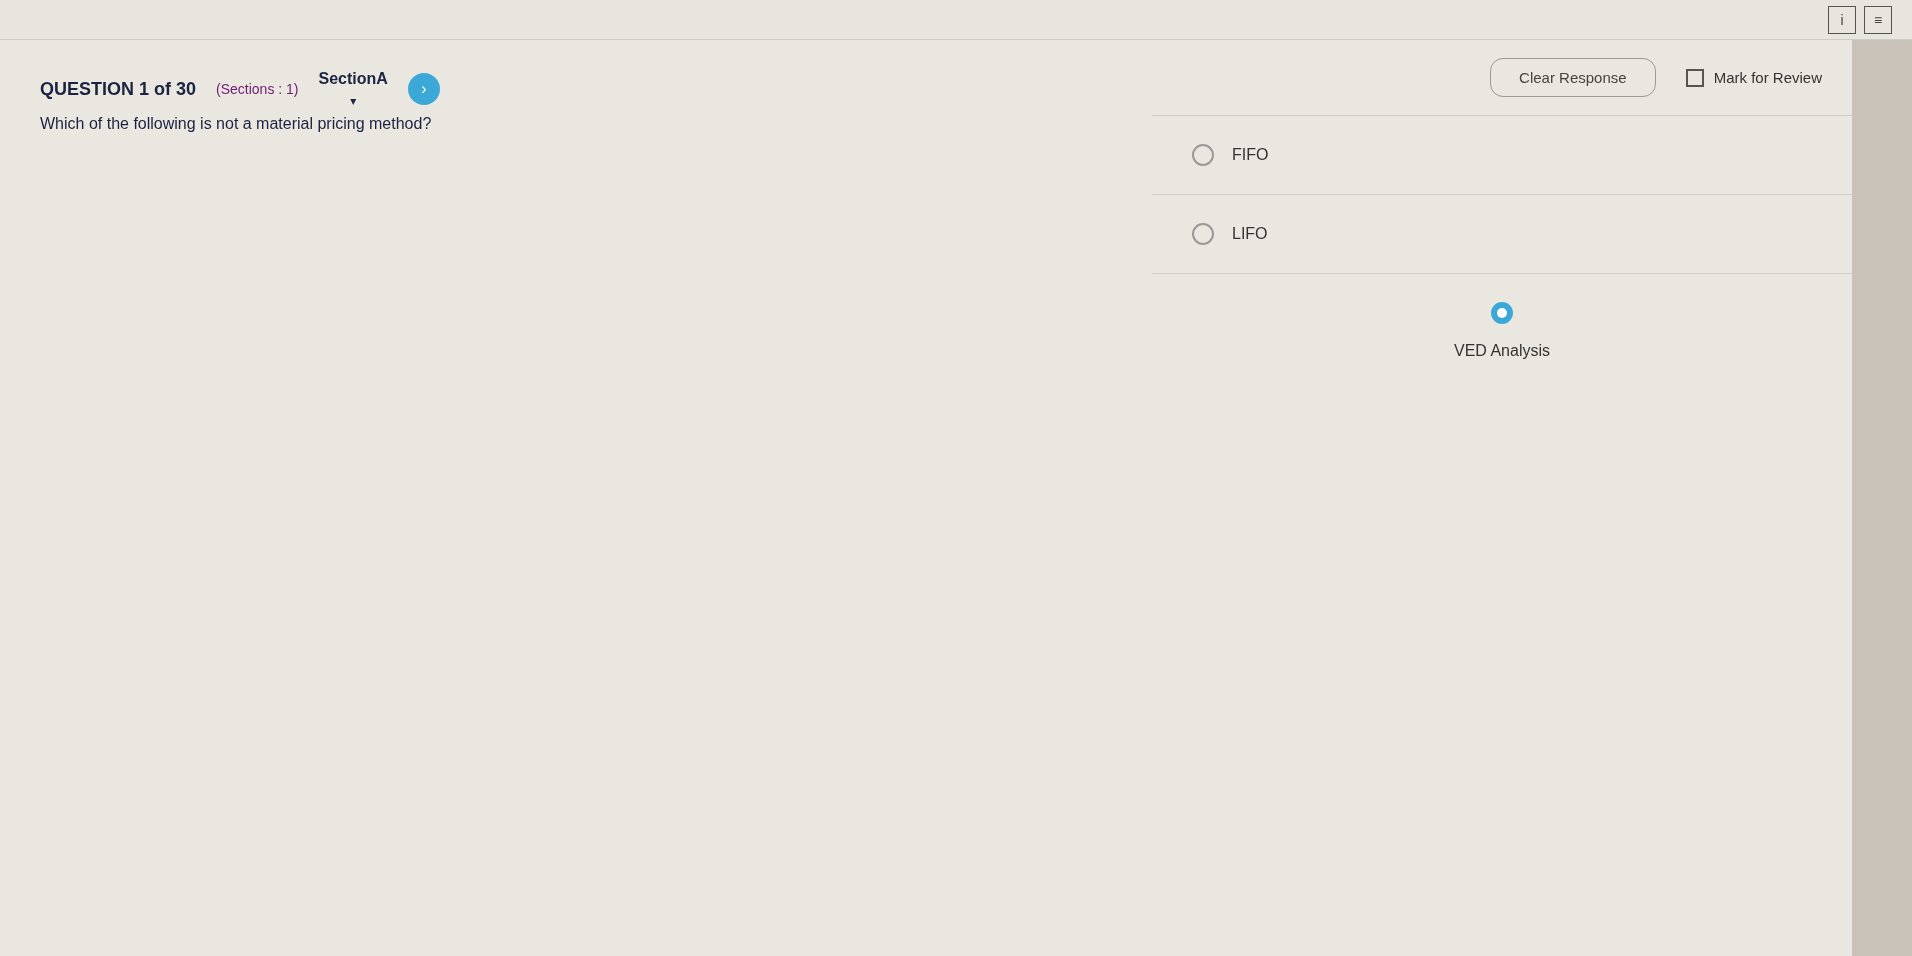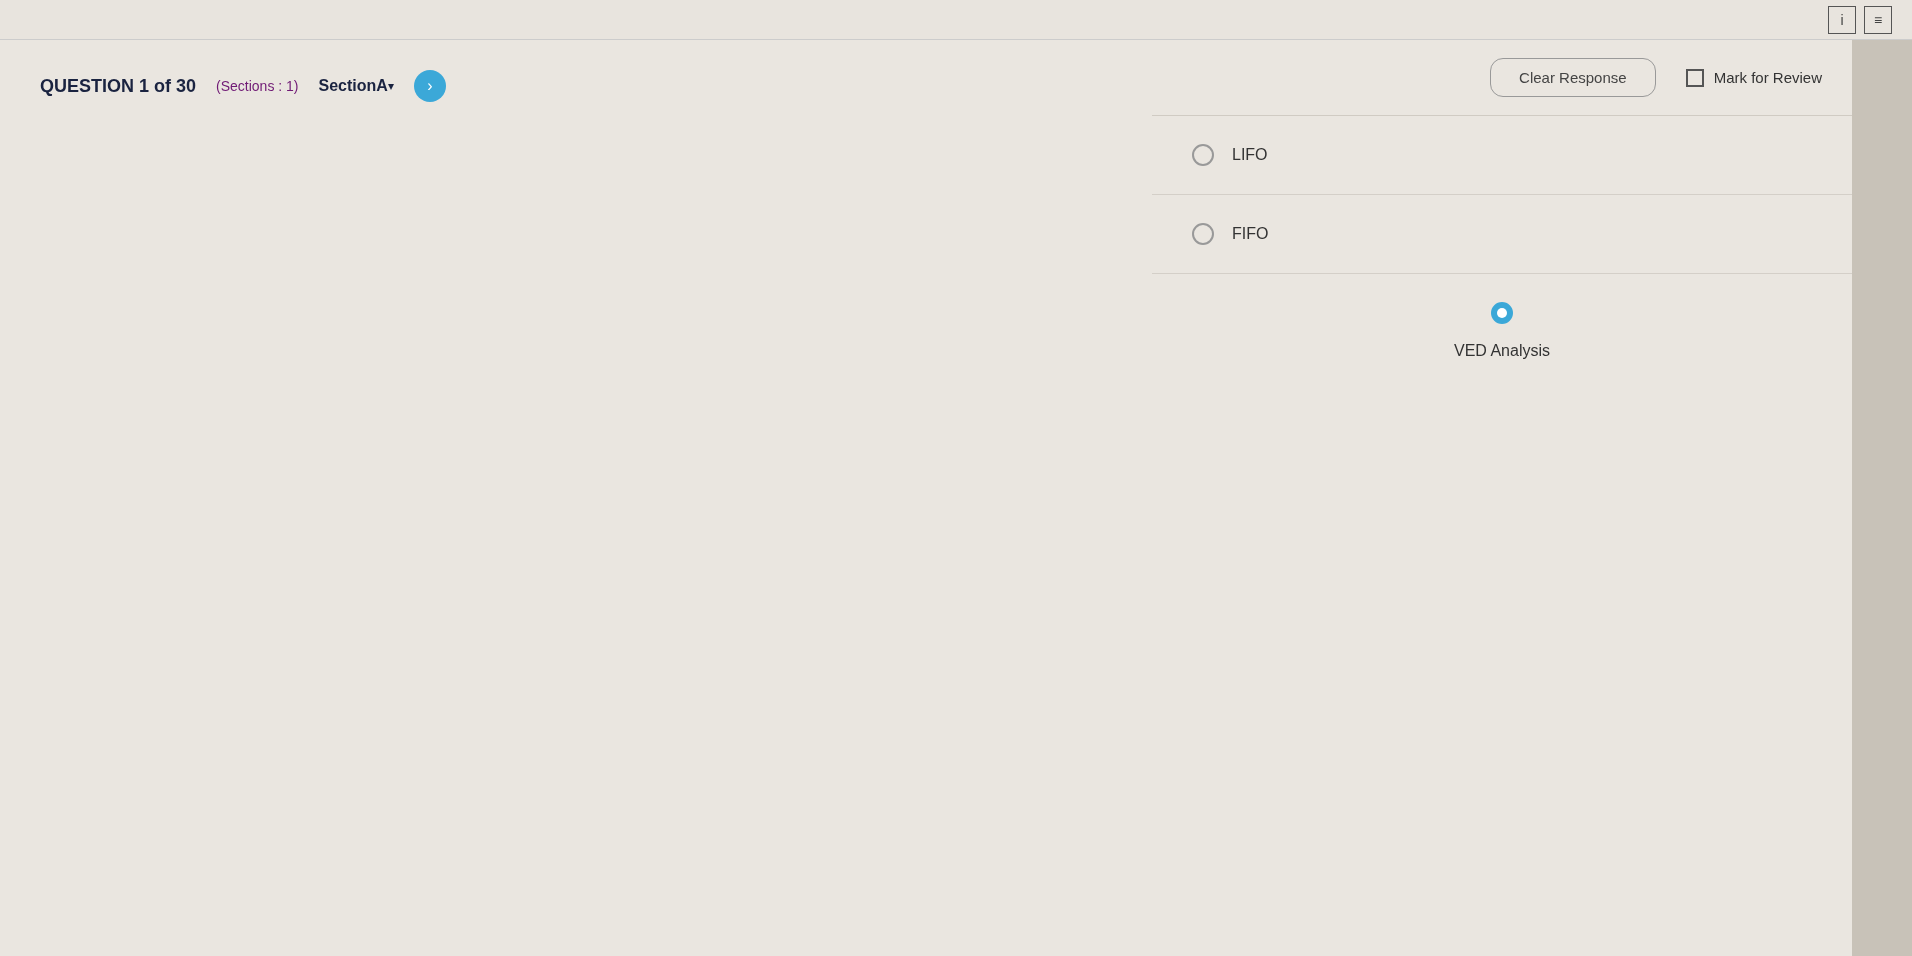--- a/index.html
+++ b/index.html
@@ -75,20 +75,22 @@
 
     .section-label {
       font-size: 14px;
       color: #701a75;
       white-space: nowrap;
     }
 
     .section-selector {
       display: flex;
       align-items: center;
+      gap: 6px;
+      flex-direction: column;
     }
 
     .section-name {
       font-size: 16px;
       font-weight: 600;
       color: #1a2340;
     }
 
     .section-dropdown-icon {
       font-size: 12px;
@@ -245,41 +247,42 @@
       <span class="question-number">QUESTION 1 of 30</span>
       <span class="section-label">(Sections : 1)</span>
       <div class="section-selector">
         <span class="section-name">SectionA</span>
         <span class="section-dropdown-icon">▾</span>
       </div>
       <button class="next-btn">
         <span>›</span>
       </button>
     </div>
+    <div class="question-text">Which of the following is not a material pricing method?</div>
   </div>
 
   <div class="answers-panel">
     <div class="answers-header">
       <button class="clear-response-btn">Clear Response</button>
       <div class="mark-review-container">
         <div class="mark-review-checkbox"></div>
         <span class="mark-review-label">Mark for Review</span>
       </div>
     </div>
 
     <div class="options-list">
 
       <div class="option-item">
         <div class="radio-outer"></div>
-        <span class="option-label">LIFO</span>
+        <span class="option-label">FIFO</span>
       </div>
 
       <div class="option-item">
         <div class="radio-outer"></div>
-        <span class="option-label">FIFO</span>
+        <span class="option-label">LIFO</span>
       </div>
 
 
       <div class="option-item">
         <div class="radio-outer selected">
           <div class="radio-inner"></div>
         </div>
         <span class="option-label">VED Analysis</span>
       </div>
     </div>

